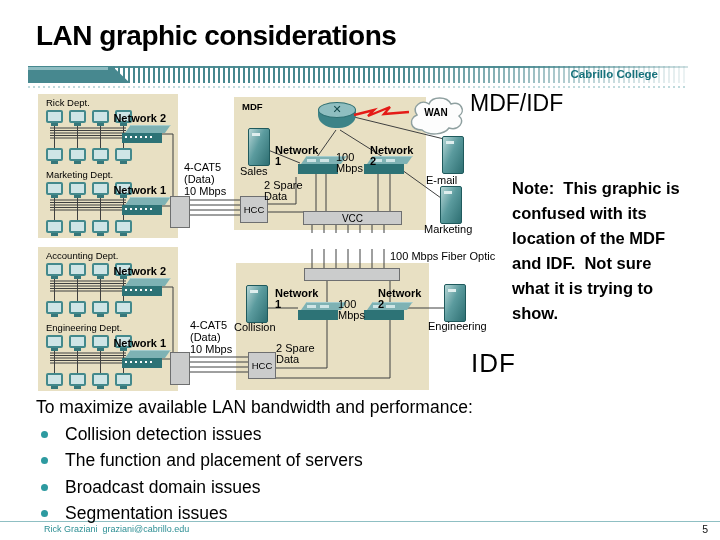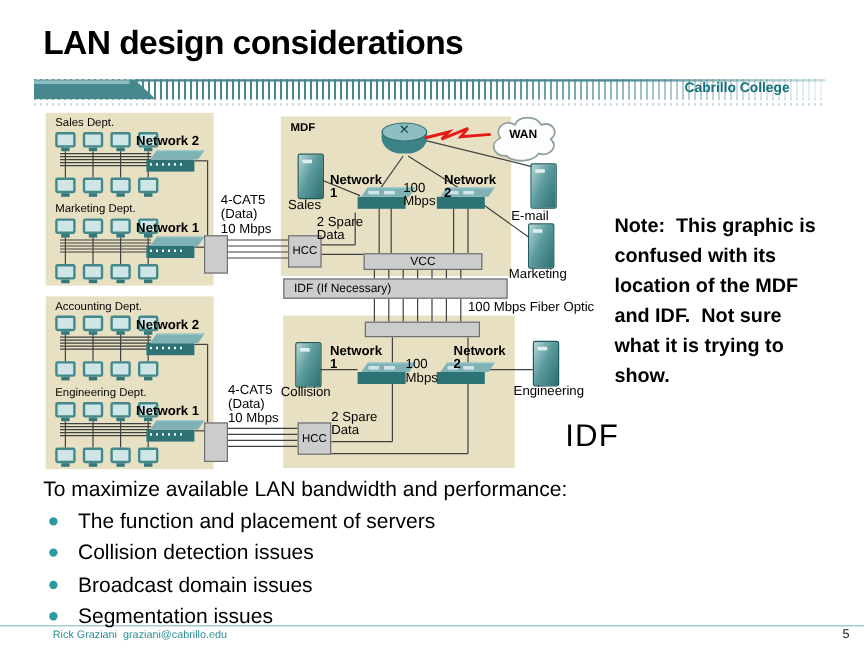--- a/index.html
+++ b/index.html
@@ -67,21 +67,21 @@
   
   .rule{position:absolute;left:0;top:521px;width:720px;height:1px;background:#8fbfc3;}
   .footer{position:absolute;left:44px;top:524px;font-size:9px;color:#2d8f94;white-space:pre;text-align:center;}
   .pageno{position:absolute;right:12px;top:523px;font-size:10.5px;color:#111;}
 </style>
 </head>
 <body>
 
 <div class="slide">
 
-  <div class="abs title" style="left:36px;top:20px;">LAN design considerations</div>
+  <div class="abs title" style="left:36px;top:20px;">LAN graphic considerations</div>
   <div class="ribbon">
     <div class="stripes"></div>
     <div class="fade"></div>
     <div class="capline"></div>
     <div class="solid"></div>
   </div>
   <div class="pinstripe"></div>
   <div class="abs brand" style="right:62px;top:68px;padding-left:41px;">Cabrillo College</div>
 
   <div class="panel" style="left:38px;top:94px;width:140px;height:144px;"></div>
@@ -167,21 +167,21 @@
       <line x1="348" y1="225" x2="348" y2="233" stroke="#3f4040" stroke-width="1"></line>
       <line x1="348" y1="249" x2="348" y2="268" stroke="#3f4040" stroke-width="1"></line>
       <line x1="360" y1="225" x2="360" y2="233" stroke="#3f4040" stroke-width="1"></line>
       <line x1="360" y1="249" x2="360" y2="268" stroke="#3f4040" stroke-width="1"></line>
       <line x1="372" y1="225" x2="372" y2="233" stroke="#3f4040" stroke-width="1"></line>
       <line x1="372" y1="249" x2="372" y2="268" stroke="#3f4040" stroke-width="1"></line>
       <line x1="384" y1="225" x2="384" y2="233" stroke="#3f4040" stroke-width="1"></line>
       <line x1="384" y1="249" x2="384" y2="268" stroke="#3f4040" stroke-width="1"></line>
     </svg>
 
-  <div class="lbl" style="left:46px;top:97px;font-size:9.5px;">Sales Dept.</div>
+  <div class="lbl" style="left:46px;top:97px;font-size:9.5px;">Rick Dept.</div>
   <div class="pc-row" style="left:46px;top:110px;">
       <div class="pc"></div>
       <div class="pc"></div>
       <div class="pc"></div>
       <div class="pc"></div>
     </div>
   <div class="lbl bold" style="left:100px;top:113px;width:66px;text-align:right;">Network 2</div>
   <div class="sw" style="left:122px;top:133px;">
       <i class="dots"></i>
     </div>
@@ -282,21 +282,20 @@
   <div class="lbl bold" style="left:370px;top:145px;width:52px;">Network 2</div>
   <div class="sw slots" style="left:364px;top:164px;"></div>
 
   <div class="lbl ctr preline" style="left:336px;top:152px;width:40px;">100
 Mbps</div>
   <div class="lbl ctr preline" style="left:264px;top:180px;width:44px;">2 Spare
 Data</div>
 
   <div class="gbox" style="left:240px;top:196px;width:28px;height:27px;">HCC</div>
   <div class="gbox" style="left:303px;top:211px;width:99px;height:14px;font-size:10px;">VCC</div>
-  <div class="gbox leftpad" style="left:236px;top:232px;width:187px;height:17px;">IDF (If Necessary)</div>
   <div class="lbl" style="left:390px;top:251px;white-space:nowrap;">100 Mbps Fiber Optic</div>
 
   <div class="srv" style="left:442px;top:136px;"></div>
   <div class="lbl ctr" style="left:426px;top:175px;width:52px;">E-mail</div>
   <div class="srv" style="left:440px;top:186px;"></div>
   <div class="lbl ctr" style="left:424px;top:224px;width:52px;">Marketing</div>
 
   <div class="gbox" style="left:304px;top:268px;width:96px;height:13px;"></div>
 
   <div class="lbl bold" style="left:275px;top:288px;width:52px;">Network 1</div>
@@ -308,37 +307,38 @@
 Mbps</div>
   <div class="lbl ctr preline" style="left:276px;top:343px;width:44px;">2 Spare
 Data</div>
   <div class="gbox" style="left:248px;top:352px;width:28px;height:27px;">HCC</div>
 
   <div class="srv" style="left:246px;top:285px;"></div>
   <div class="lbl ctr" style="left:234px;top:322px;width:56px;">Collision</div>
   <div class="srv" style="left:444px;top:284px;"></div>
   <div class="lbl ctr" style="left:428px;top:321px;width:56px;">Engineering</div>
 
+  <div class="abs mdfidf" style="left:470px;top:90px;z-index:5;">MDF/IDF</div>
   <div class="abs bigidf" style="left:431px;top:348px;z-index:5;margin-left:40px;">IDF</div>
   <div class="abs note" style="left:512px;top:176px;width:200px;z-index:5;">Note:  This graphic is
 confused with its
 location of the MDF
 and IDF.  Not sure
 what it is trying to
 show.</div>
 
   <div class="bullets">
     <div>To maximize available LAN bandwidth and performance:</div>
     <div class="item">
       <span class="dot"></span>
-      <span>The function and placement of servers</span>
+      <span>Collision detection issues</span>
     </div>
     <div class="item">
       <span class="dot"></span>
-      <span>Collision detection issues</span>
+      <span>The function and placement of servers</span>
     </div>
     <div class="item">
       <span class="dot"></span>
       <span>Broadcast domain issues</span>
     </div>
     <div class="item">
       <span class="dot"></span>
       <span>Segmentation issues</span>
     </div>
   </div>

